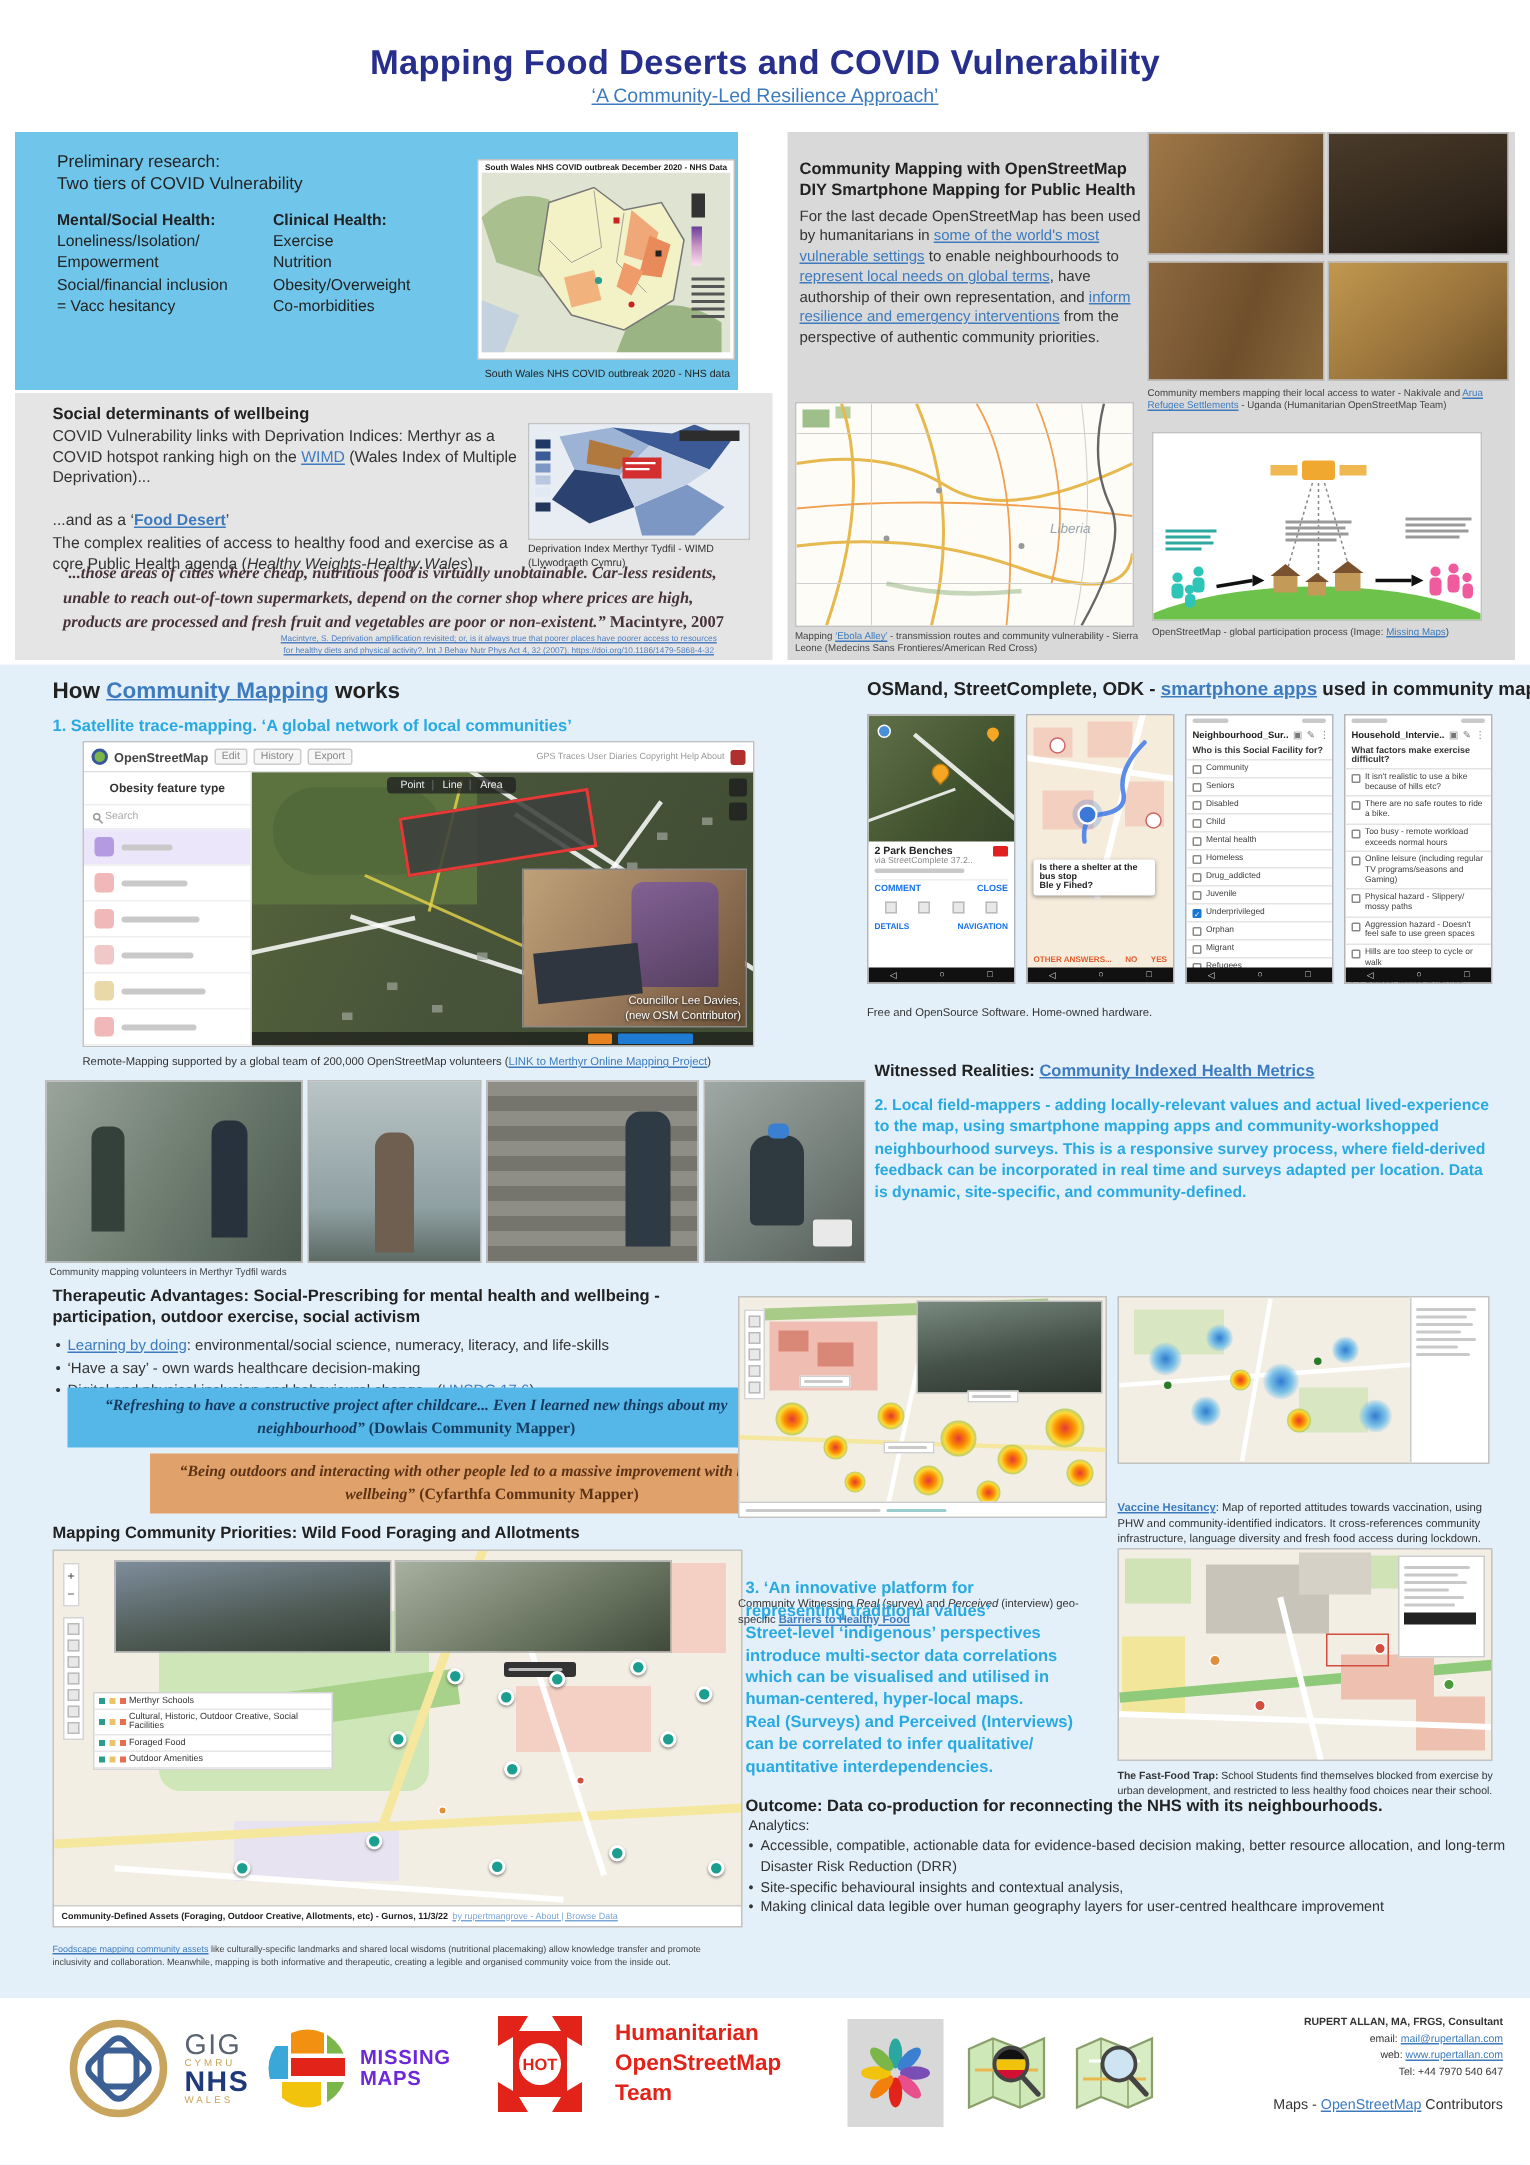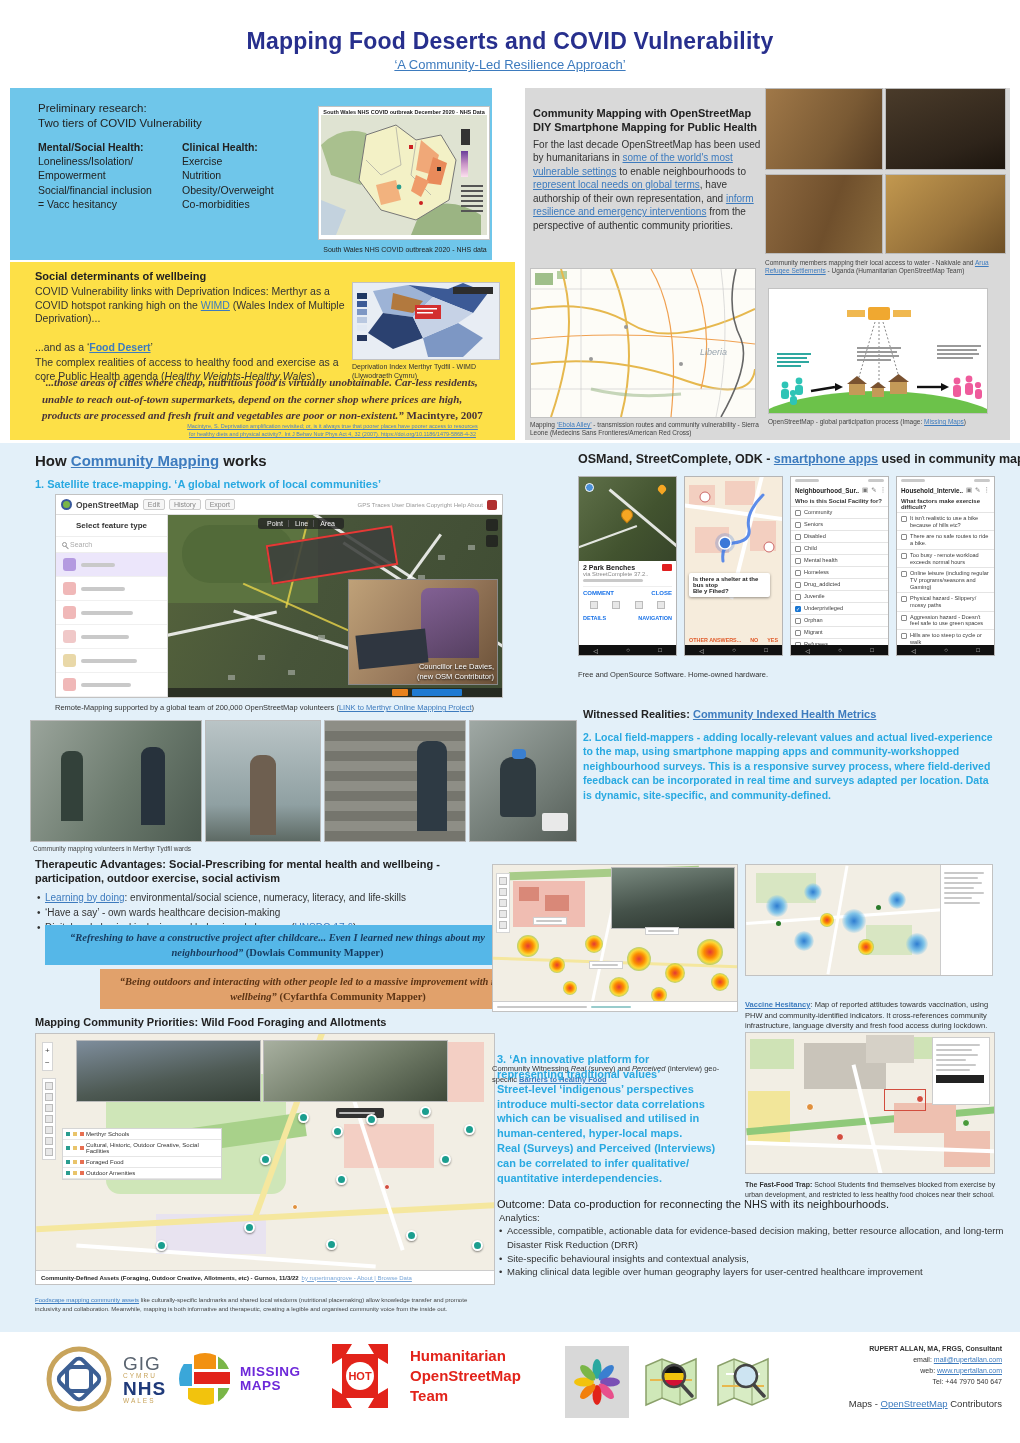--- a/index.html
+++ b/index.html
@@ -7,21 +7,21 @@
 .poster{position:relative;width:1020px;height:1443px;background:#fff;overflow:hidden}
 .abs{position:absolute}
 .lnk{color:#3d7bbe;text-decoration:underline;cursor:pointer}
 .bold{font-weight:700}
 .card{background:#fff;border:1px solid #c2c2c2}
 
 .title{font-size:23px;font-weight:700;color:#272f8d;letter-spacing:.2px}
 .subtitle{font-size:13px;font-weight:400}
 
 .bluebox{background:#6fc6ea}
-.pinkbox{background:#fde047}
+.pinkbox{background:#e5e5e5}
 .graypanel{background:#d9d9d9}
 .band{background:#e3f0f9}
 .cyan{color:#29a9e1;font-weight:700}
 
 .ph{font-size:11.5px;font-weight:400;color:#222}
 .pcol{font-size:10.5px;line-height:1.35;color:#222}
 .pcol .t{font-weight:700}
 
 .smallcap{font-size:6.5px;line-height:1.3;color:#444}
 
@@ -351,21 +351,21 @@
     <div class="ed-head">
       <span class="ed-logo"></span>
       <span style="font-size:8.5px;font-weight:700;color:#444">OpenStreetMap</span>
       <span class="ed-btn">Edit</span>
       <span class="ed-btn">History</span>
       <span class="ed-btn">Export</span>
       <span class="ed-menu">GPS Traces   User Diaries   Copyright   Help   About</span>
       <span class="ed-av"></span>
     </div>
     <div class="ed-side">
-      <div class="ed-sel">Select feature type</div>
+      <div class="ed-sel">Obesity feature type</div>
       <div class="ed-search">
           <span class="mag"></span>
           <span style="font-size:7px;color:#aaa">Search</span>
         </div>
       <div class="ed-row" style="background:#ece6fb">
           <span class="ed-ic" style="background:#b49ae0"></span>
           <span class="gbar" style="width:34px"></span>
         </div>
       <div class="ed-row">
           <span class="ed-ic" style="background:#f0b8b8"></span>
@@ -883,21 +883,21 @@
         <div class="gbar" style="width:40px;height:2px;margin:3px 0"></div>
         <div class="gbar" style="width:34px;height:2px;margin:3px 0"></div>
       <div style="width:48px;height:8px;background:#222;margin-top:4px"></div>
     </div>
   </div>
   <div class="abs" style="left:745px;top:1180px;width:256px;font-size:7px;line-height:1.4;color:#333">
     <span class="bold">The Fast-Food Trap:</span><span> School Students find themselves blocked from exercise by urban development, and restricted to less healthy food choices near their school.</span>
   </div>
 
   <div class="abs" style="left:497px;top:1198px;width:515px">
-    <div style="font-size:11px;font-weight:400;color:#222">Outcome: Data co-production for reconnecting the NHS with its neighbourhoods.</div>
+    <div style="font-size:11px;font-weight:700;color:#222">Outcome: Data co-production for reconnecting the NHS with its neighbourhoods.</div>
     <div style="font-size:9.5px;color:#333;margin:2px 0 1px 2px">Analytics:</div>
     <div>
 
     <div class="obullet">Accessible, compatible, actionable data for evidence-based decision making, better resource allocation, and long-term Disaster Risk Reduction (DRR)</div>
         <div class="obullet">Site-specific behavioural insights and contextual analysis,</div>
         <div class="obullet">Making clinical data legible over human geography layers for user-centred healthcare improvement</div>
       </div>
   </div>
 
   <div class="abs" style="left:45px;top:1345px;display:flex;align-items:center;gap:10px">

